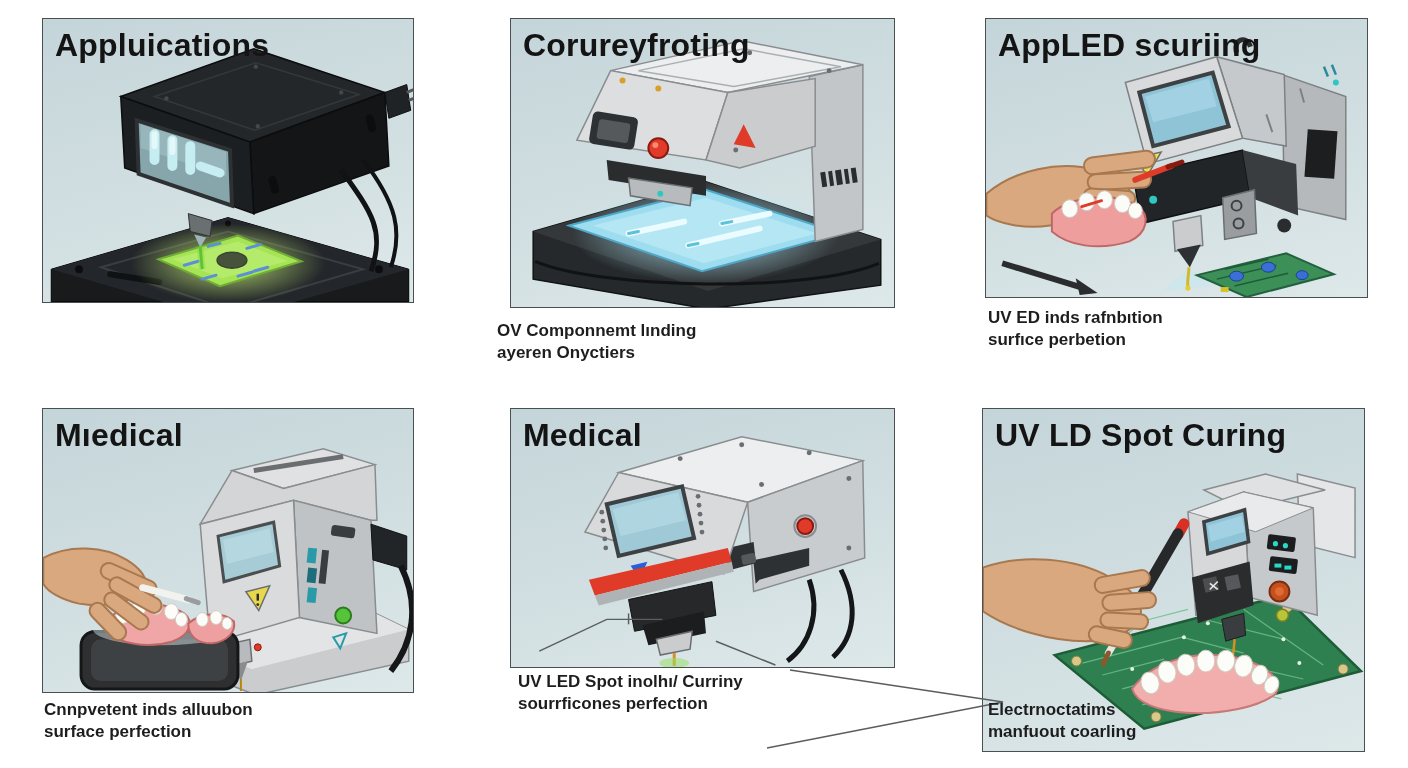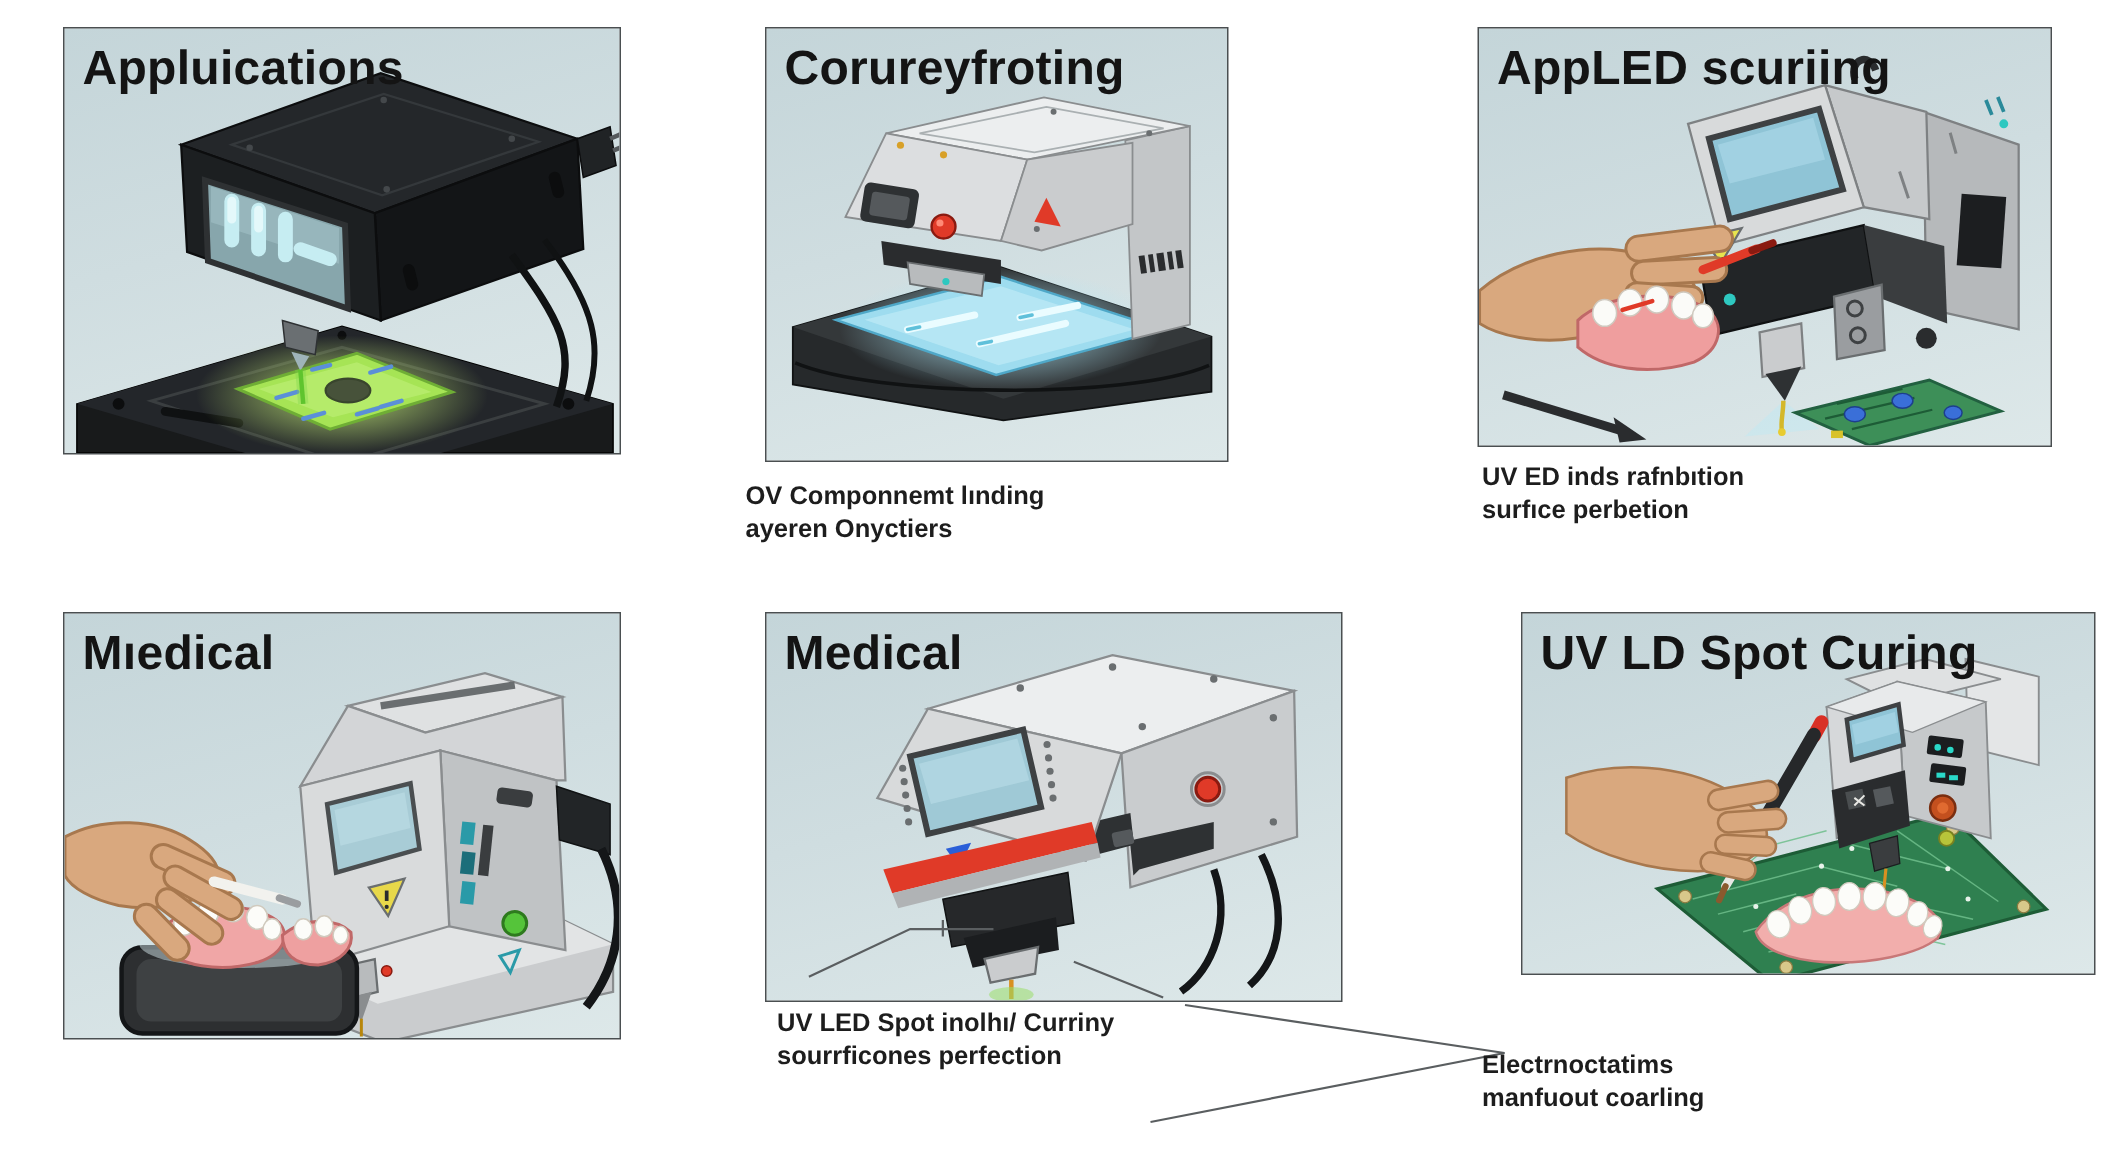--- a/index.html
+++ b/index.html
@@ -20,25 +20,25 @@
     position:absolute; top:8px; left:12px; z-index:3;
     font-size:32px; font-weight:700; color:#141414; letter-spacing:0.2px;
   }
   .caption {
     position:absolute; z-index:2;
     font-size:17px; font-weight:600; color:#1d1d1d; line-height:1.32;
   }
   .floating-lines { position:absolute; z-index:1; }
   
   #panel-1 { left:42px;  top:18px;  width:372px; height:285px; }
-  #panel-2 { left:510px; top:18px;  width:309px; height:290px; }
+  #panel-2 { left:510px; top:18px;  width:385px; height:290px; }
   #panel-3 { left:985px; top:18px;  width:383px; height:280px; }
   #panel-4 { left:42px;  top:408px; width:372px; height:285px;padding-left:32px; }
   #panel-5 { left:510px; top:408px; width:385px; height:260px; }
-  #panel-6 { left:1014px; top:408px; width:383px; height:242px; }
+  #panel-6 { left:982px; top:408px; width:383px; height:344px; }
   #caption-2 { left:497px; top:320px; }
   #caption-3 { left:988px; top:307px; }
   #caption-4 { left:44px;  top:699px; }
   #caption-5 { left:518px; top:671px; }
   #caption-6 { left:988px; top:699px; }
   #zigzag-5  { left:745px; top:658px; }
 </style>
 </head>
 <body>
 
@@ -434,20 +434,24 @@
   </section>
 
   <div class="caption" id="caption-2">
     <div>OV Componnemt lınding</div>
     <div>ayeren Onyctiers</div>
   </div>
   <div class="caption" id="caption-3">
     <div>UV ED inds rafnbıtion</div>
     <div>surfıce perbetion</div>
   </div>
+  <div class="caption" id="caption-4">
+    <div>Cnnpvetent inds alluubon</div>
+    <div>surface perfection</div>
+  </div>
   <div class="caption" id="caption-5">
     <div>UV LED Spot inolhı/ Curriny</div>
     <div>sourrficones perfection</div>
   </div>
   <div class="caption" id="caption-6">
     <div>Electrnoctatims</div>
     <div>manfuout coarling</div>
   </div>
 
   <svg class="floating-lines" id="zigzag-5" width="300" height="100">

